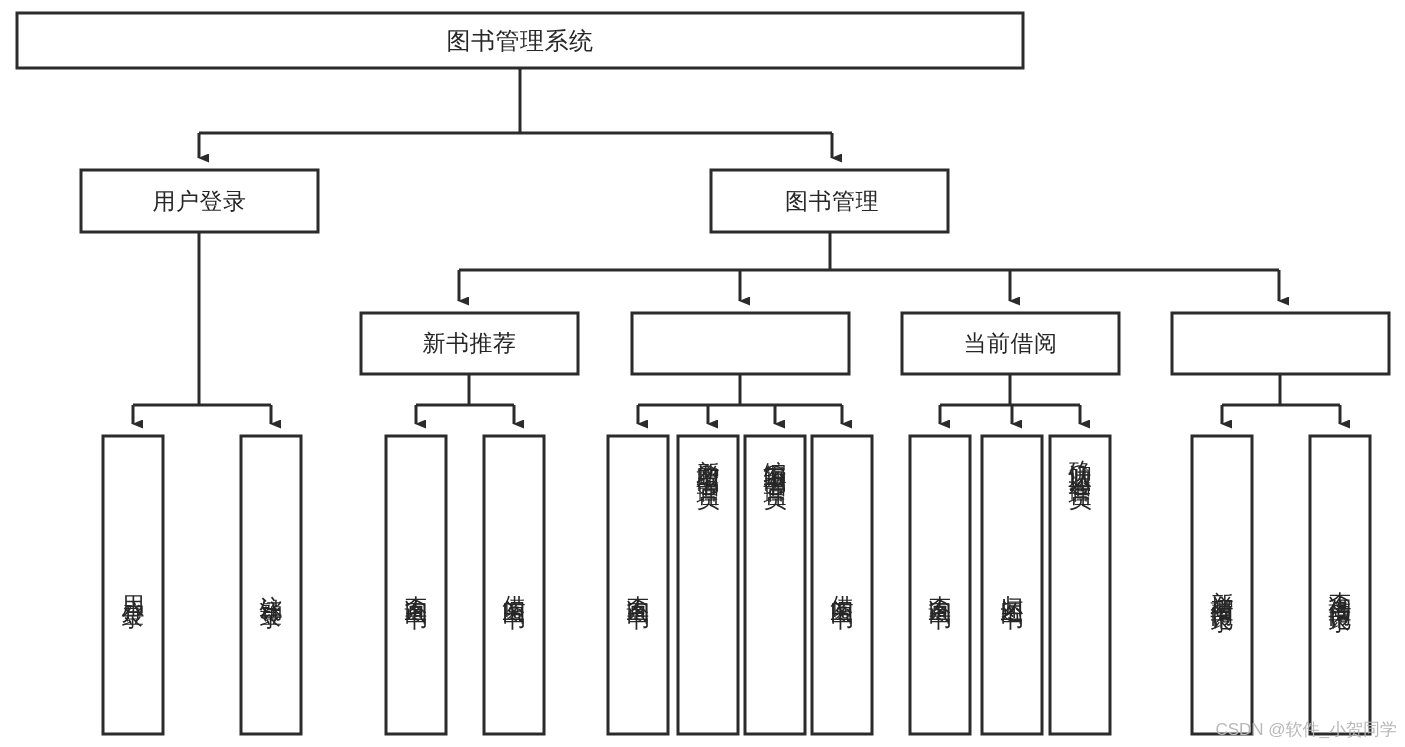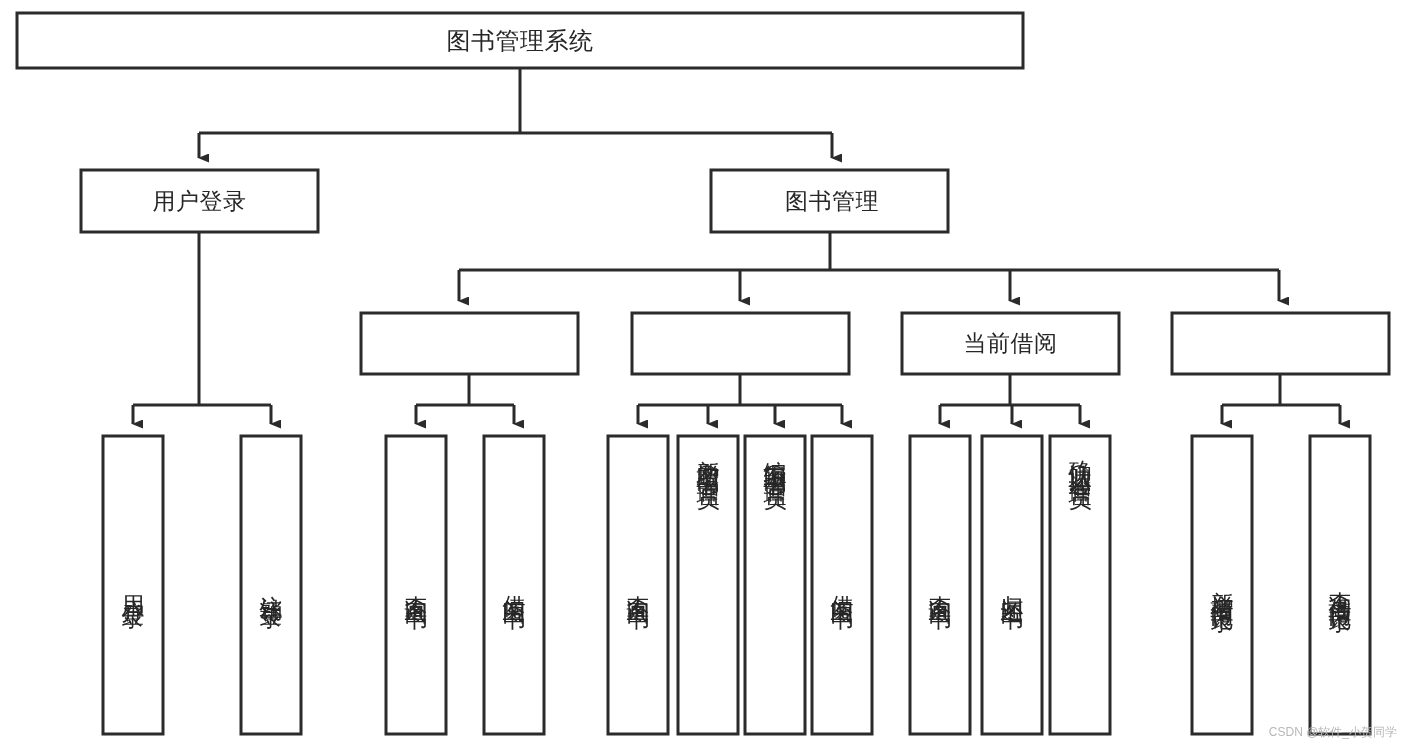--- a/index.html
+++ b/index.html
@@ -68,21 +68,21 @@
     text-orientation: upright;
     letter-spacing: 4px;
     line-height: 1;
     white-space: nowrap;
     pointer-events: none;
   }
   .watermark {
     position: absolute;
     right: 8px;
     bottom: 6px;
-    font-size: 12px;
+    font-size: 17px;
     color: #b8b8b8;
     white-space: nowrap;
     pointer-events: none;
   }
 </style>
 </head>
 <body>
 
 <div id="diagram-root">
 
@@ -170,20 +170,21 @@
     <rect class="node-box-thin" x="1050" y="436" width="60" height="298"></rect>
     <rect class="node-box-thin" x="1192" y="436" width="60" height="298"></rect>
     <rect class="node-box-thin" x="1310" y="436" width="60" height="298"></rect>
   </svg>
 
   <div class="node-label-h node-label-root" style="left:17px; top:13px; width:1006px; height:55px;">图书管理系统</div>
 
   <div class="node-label-h" style="left:81px; top:170px; width:237px; height:62px;">用户登录</div>
   <div class="node-label-h" style="left:711px; top:170px; width:210px; height:62px;margin-left:16px;">图书管理</div>
 
+  <div class="node-label-h" style="left:361px; top:313px; width:217px; height:61px;">新书推荐</div>
   <div class="node-label-h" style="left:902px; top:313px; width:217px; height:61px;font-family:Liberation Serif, serif;">当前借阅</div>
 
   <div class="node-label-v" style="left:103px; top:436px; width:60px; height:298px;">用户登录</div>
   <div class="node-label-v" style="left:241px; top:436px; width:60px; height:298px;">注销登录</div>
   <div class="node-label-v" style="left:386px; top:436px; width:60px; height:298px;">查询图书</div>
   <div class="node-label-v" style="left:484px; top:436px; width:60px; height:298px;">借阅图书</div>
   <div class="node-label-v" style="left:608px; top:436px; width:60px; height:298px;">查询图书</div>
   <div class="node-label-v" style="left:678px; top:436px; width:60px; height:298px; justify-content:flex-start; padding-top:6px; box-sizing:border-box;">新增图书（管理员）</div>
   <div class="node-label-v" style="left:745px; top:436px; width:60px; height:298px; justify-content:flex-start; padding-top:6px; box-sizing:border-box;">编辑图书（管理员）</div>
   <div class="node-label-v" style="left:812px; top:436px; width:60px; height:298px;">借阅图书</div>

